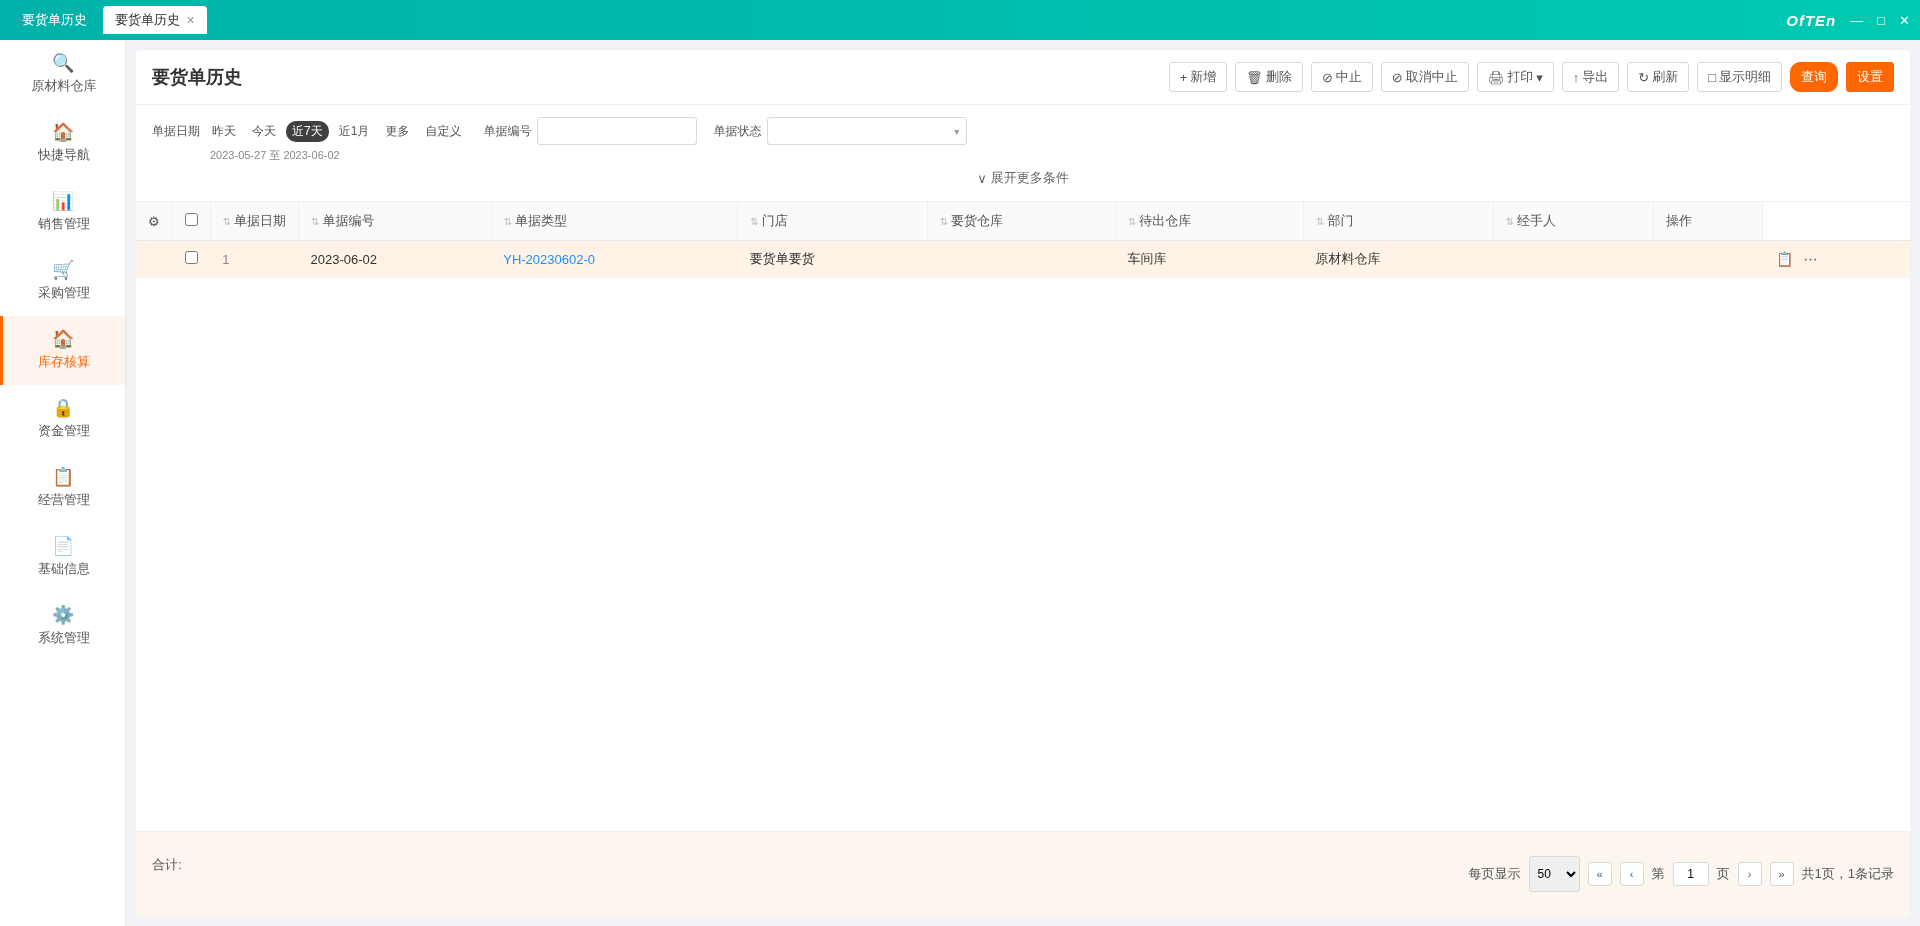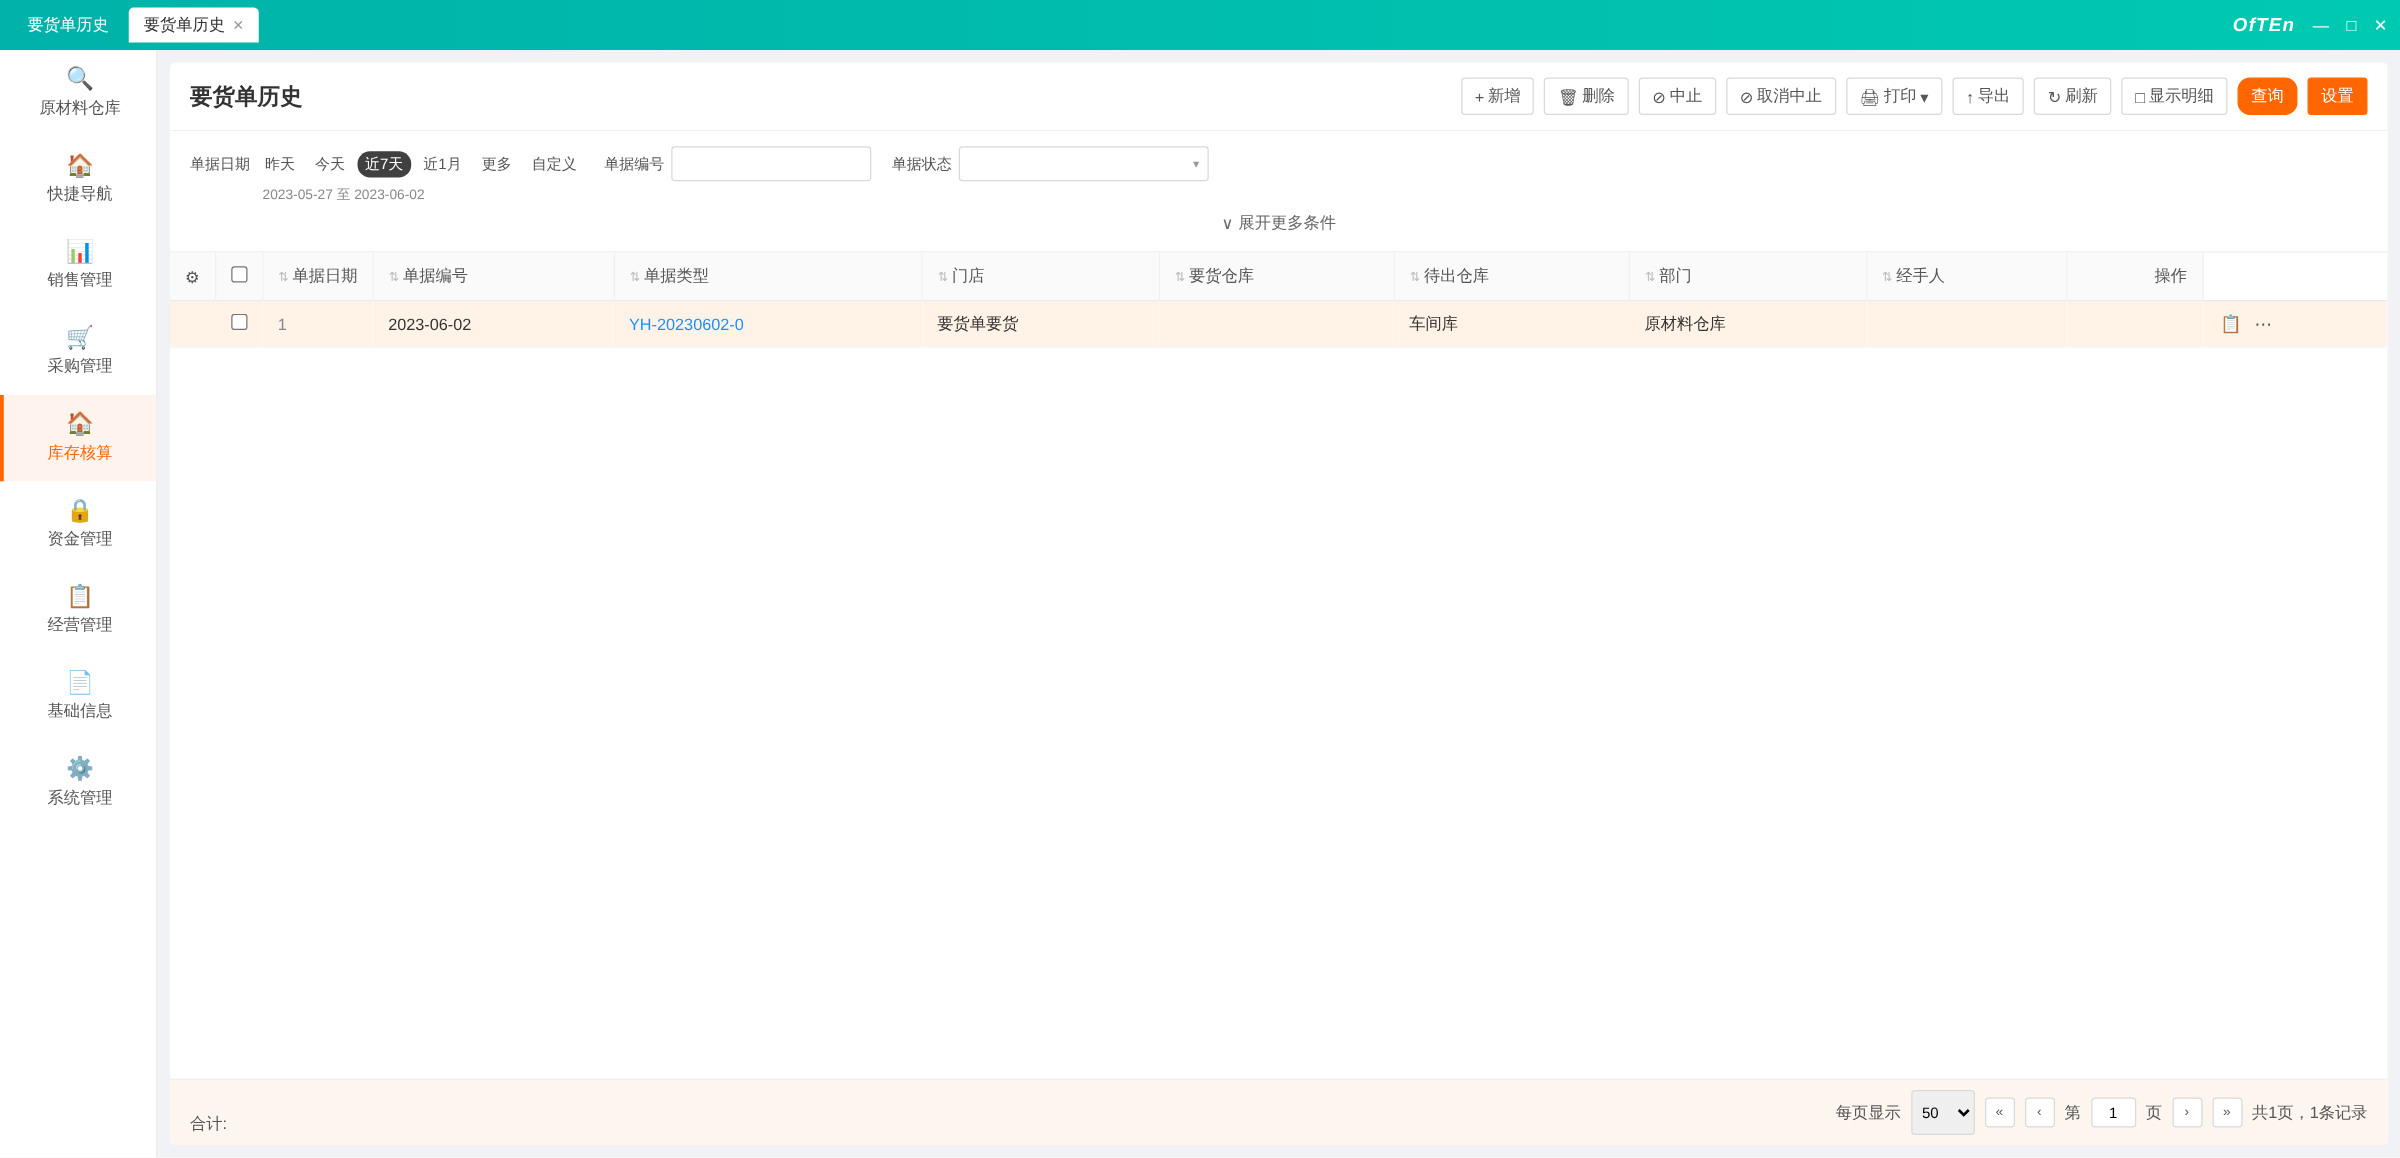--- a/index.html
+++ b/index.html
@@ -285,26 +285,26 @@
     .action-icon {
       cursor: pointer;
       color: #555;
       font-size: 14px;
       padding: 2px;
     }
 
     
     .table-footer {
       background: #fdf6ef;
-      padding: 8px 16px;
+      padding: 24px 16px;
       border-top: 1px solid #f0f0f0;
       font-size: 12px;
       color: #555;
       display: flex;
-      align-items: flex-end;
+      align-items: flex-start;
       flex-shrink: 0;
     }
     .pagination {
       display: flex;
       align-items: center;
       gap: 8px;
       margin-left: auto;
       font-size: 12px;
       color: #555;
     }
@@ -503,21 +503,21 @@
                 <input type="checkbox" style="">
               </th>
               <th class="sortable">单据日期</th>
               <th class="sortable">单据编号</th>
               <th class="sortable">单据类型</th>
               <th class="sortable">门店</th>
               <th class="sortable">要货仓库</th>
               <th class="sortable">待出仓库</th>
               <th class="sortable">部门</th>
               <th class="sortable">经手人</th>
-              <th style="text-align:right;">操作</th>
+              <th style="">操作</th>
             </tr>
           </thead>
           <tbody>
             <tr class="highlighted">
               <td></td>
               <td class="checkbox-cell">
                 <input type="checkbox" style="">
               </td>
               <td style="width:30px;color:#888;">1</td>
               <td>2023-06-02</td>

